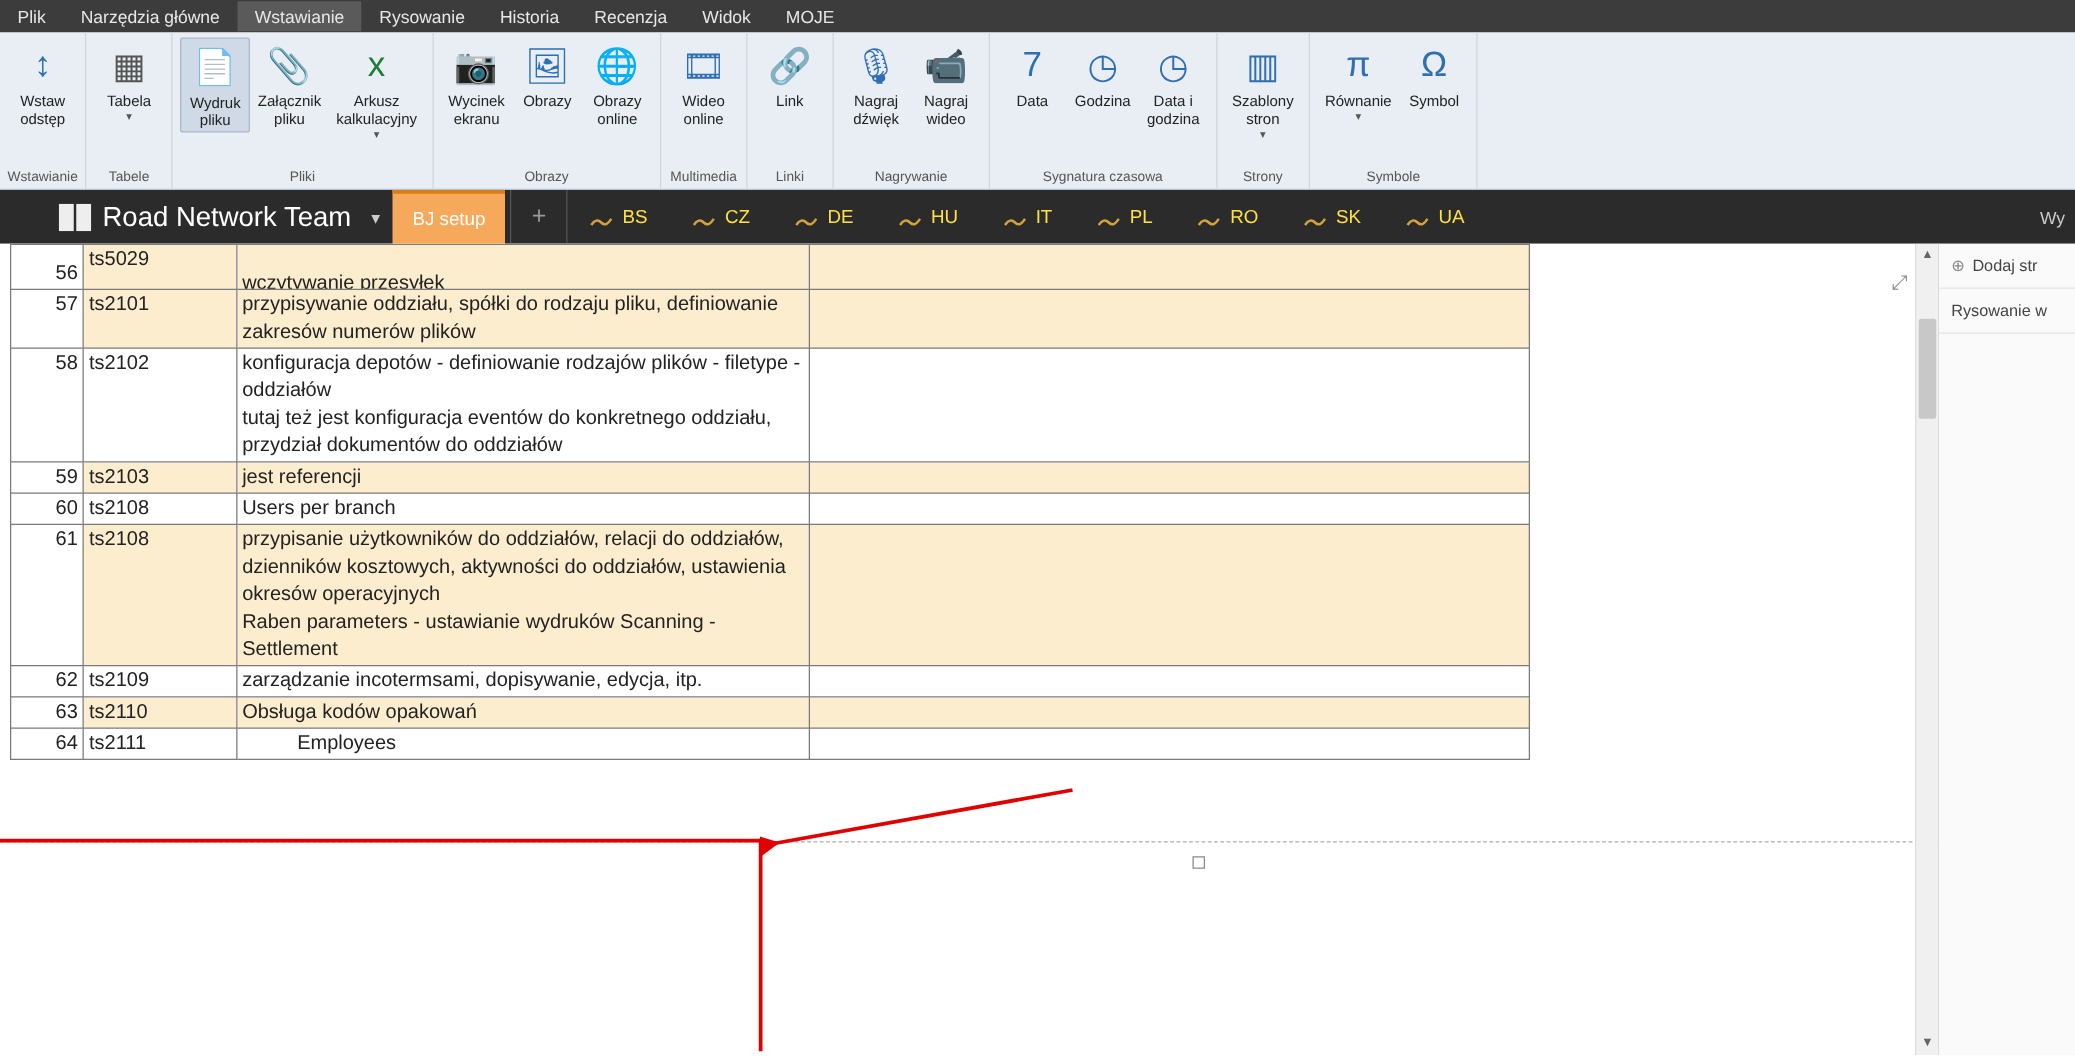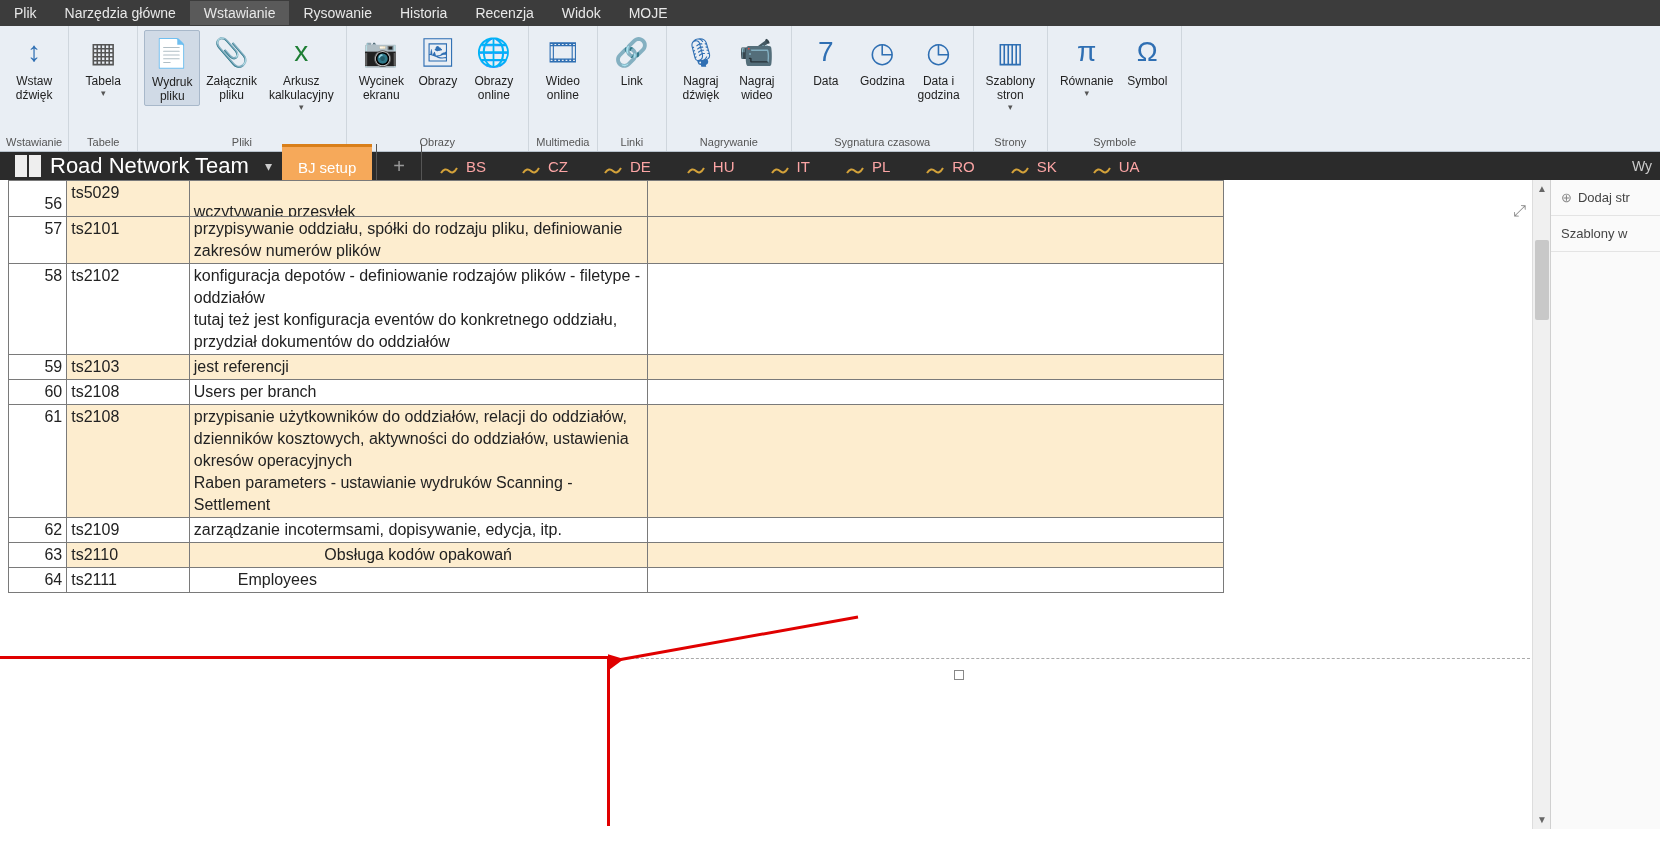--- a/index.html
+++ b/index.html
@@ -12,28 +12,28 @@
   .ribbon { background:#e9eef4; height:126px; border-bottom:1px solid #b8c2cc; display:flex; }
   .rgroup { display:flex; flex-direction:column; align-items:center; border-right:1px solid #cfd6dd; padding:0 6px; }
   .rgroup .buttons { display:flex; flex:1; align-items:flex-start; padding-top:4px; }
   .rgroup .glabel { font-size:11px; color:#555; padding:2px 0 3px 0; text-align:center; width:100%; }
   .rbtn { display:flex; flex-direction:column; align-items:center; justify-content:flex-start; padding:2px 6px; min-width:56px; cursor:default; }
   .rbtn.sel { background:#d0dae6; border:1px solid #a8b8ca; border-radius:2px; }
   .rbtn .ic { width:40px; height:40px; display:flex; align-items:center; justify-content:center; }
   .rbtn .lbl { font-size:12px; color:#222; text-align:center; line-height:14px; margin-top:2px; white-space:pre-line; }
   .rbtn .dd { font-size:9px; color:#555; }
   
-  .sectionbar { background:#2b2b2b; height:28px; display:flex; align-items:center; color:#eee; position:relative; }
+  .sectionbar { background:#2b2b2b; height:43px; display:flex; align-items:center; color:#eee; position:relative;padding-left:32px; }
   .nbicon { width:28px; height:28px; margin:0 8px 0 14px; display:flex; align-items:center; justify-content:center; }
   .nbtitle { font-size:22px; color:#fff; margin-right:6px; }
   .nbdd { color:#ccc; font-size:14px; padding:0 10px; }
   .tab { height:44px; display:flex; align-items:center; padding:0 16px; font-size:15px; position:relative; }
   .tab.active { background:#f6a95a; color:#fff; border-top:3px solid #d97f1a; }
   .tab.add { color:#999; font-size:20px; padding:0 16px; border:1px solid #555; border-top:none; border-bottom:none; margin-left:4px; }
-  .stab { display:flex; align-items:center; gap:8px; padding:0 18px; color:#fca5a5; font-size:15px; }
+  .stab { display:flex; align-items:center; gap:8px; padding:0 18px; color:#fde047; font-size:15px; }
   .stab .sic { width:18px; height:10px; }
   .sectionbar .right { margin-left:auto; display:flex; align-items:center; }
   .rightbtn { color:#ccc; font-size:14px; padding:0 8px; }
   
   .workspace { display:flex; height:calc(845px - 26px - 126px - 44px); position:relative; }
   .page { flex:1; position:relative; background:#fff; overflow:hidden; }
   .rightpanel { width:110px; border-left:1px solid #d0d0d0; background:#fafafa; display:flex; flex-direction:column; }
   .rpitem { padding:10px 10px; font-size:13px; color:#444; border-bottom:1px solid #e4e4e4; white-space:nowrap; overflow:hidden; }
   .rpitem.add::before { content:"⊕"; margin-right:6px; color:#888; }
   
@@ -69,21 +69,21 @@
     <div class="mitem">Widok</div>
     <div class="mitem">MOJE</div>
   </div>
 
 <div class="ribbon" id="ribbon">
     <div class="rgroup">
       <div class="buttons">
         <div class="rbtn">
           <div class="ic" style="color: rgb(47, 111, 179); font-size: 28px;">↕</div>
           <div class="lbl">Wstaw
-dźwięk</div>
+odstęp</div>
         </div>
       </div>
       <div class="glabel">Wstawianie</div>
     </div>
     <div class="rgroup">
       <div class="buttons">
         <div class="rbtn">
           <div class="ic" style="color: rgb(85, 85, 85); font-size: 28px;">▦</div>
           <div class="lbl">Tabela</div>
           <div class="dd">▾</div>
@@ -334,21 +334,21 @@
           </tr>
           <tr class="white">
             <td class="num">62</td>
             <td class="code">ts2109</td>
             <td class="desc" style="white-space: pre-line;">zarządzanie incotermsami, dopisywanie, edycja, itp.</td>
             <td class="extra">&nbsp;</td>
           </tr>
           <tr>
             <td class="num">63</td>
             <td class="code">ts2110</td>
-            <td class="desc" style="white-space: pre-line; text-align: center;">Obsługa kodów opakowań</td>
+            <td class="desc" style="white-space: pre-line;">Obsługa kodów opakowań</td>
             <td class="extra">&nbsp;</td>
           </tr>
           <tr class="white">
             <td class="num">64</td>
             <td class="code">ts2111</td>
             <td class="desc" style="white-space: pre-line; padding-left: 48px;">Employees</td>
             <td class="extra">&nbsp;</td>
           </tr>
         </tbody>
     </table>
@@ -365,15 +365,15 @@
     </svg>
     <span class="expand">⤢</span>
     <div class="vscroll">
       <div class="arr" style="top:0">▲</div>
       <div class="thumb" style="top:60px;height:80px"></div>
       <div class="arr" style="bottom:0">▼</div>
     </div>
   </div>
   <div class="rightpanel">
     <div class="rpitem add"><span>Dodaj str</span></div>
-    <div class="rpitem"><span>Szablony w</span></div>
+    <div class="rpitem"><span>Rysowanie w</span></div>
   </div>
 </div>
 
 </body></html>

